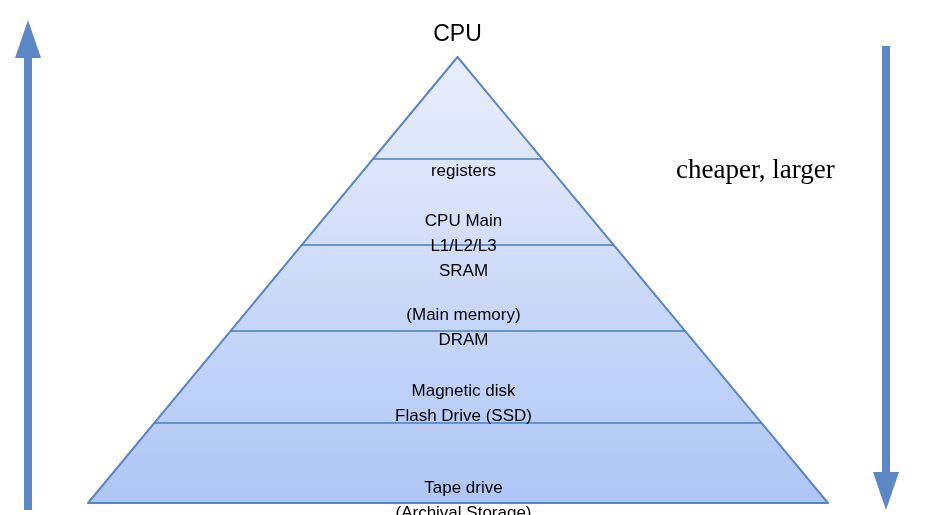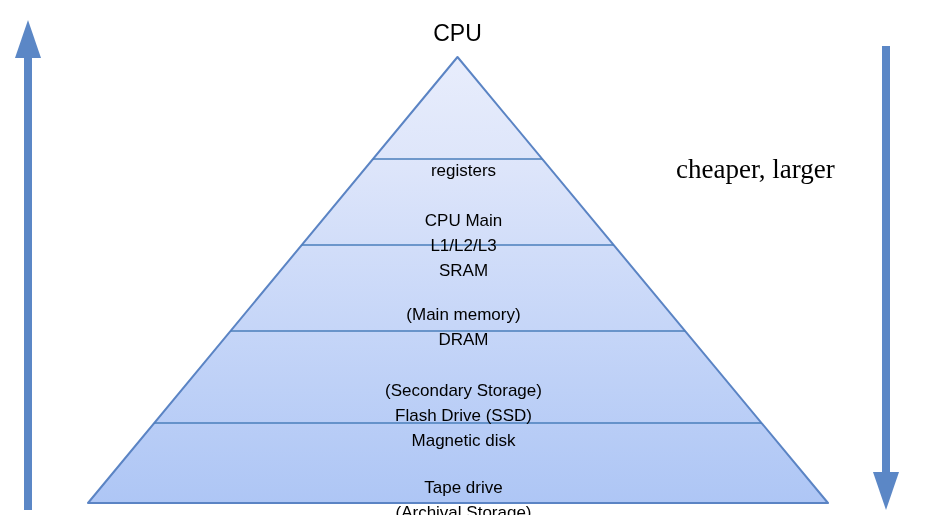--- a/index.html
+++ b/index.html
@@ -115,23 +115,22 @@
     <span class="line">L1/L2/L3</span>
     <span class="line">SRAM</span>
   </div>
 
   <div class="tier-label" style="top:262px;">
     <span class="line">(Main memory)</span>
     <span class="line">DRAM</span>
   </div>
 
   <div class="tier-label" style="top:338px;">
-    <span class="line">(Secondary Storage)</span>
+    <span class="line">Magnetic disk</span>
     <span class="line">Flash Drive (SSD)</span>
-    <span class="line">Magnetic disk</span>
   </div>
 
   <div class="tier-label" style="top:435px;">
     <span class="line">Tape drive</span>
     <span class="line">(Archival Storage)</span>
   </div>
 
   <div class="side-caption" id="caption-right">cheaper, larger</div>
 
   <svg class="arrow-svg" id="arrow-left-svg" viewBox="0 0 36 492" xmlns="http://www.w3.org/2000/svg">

